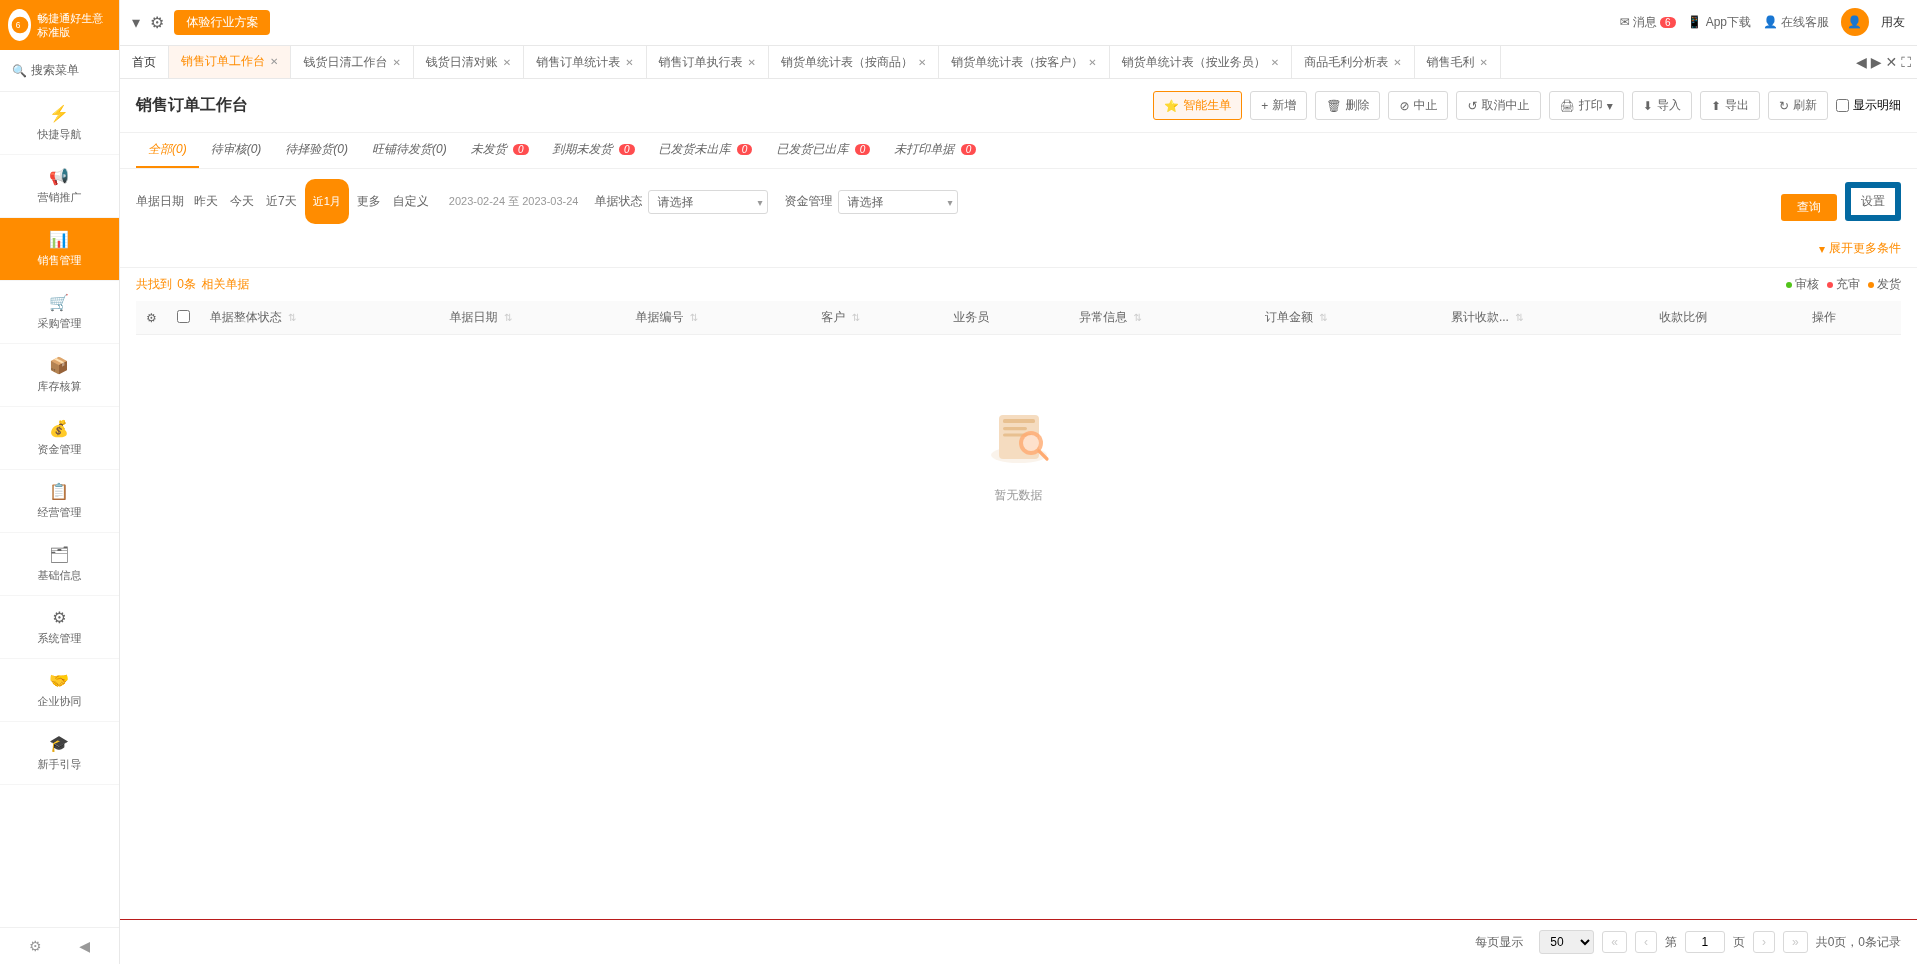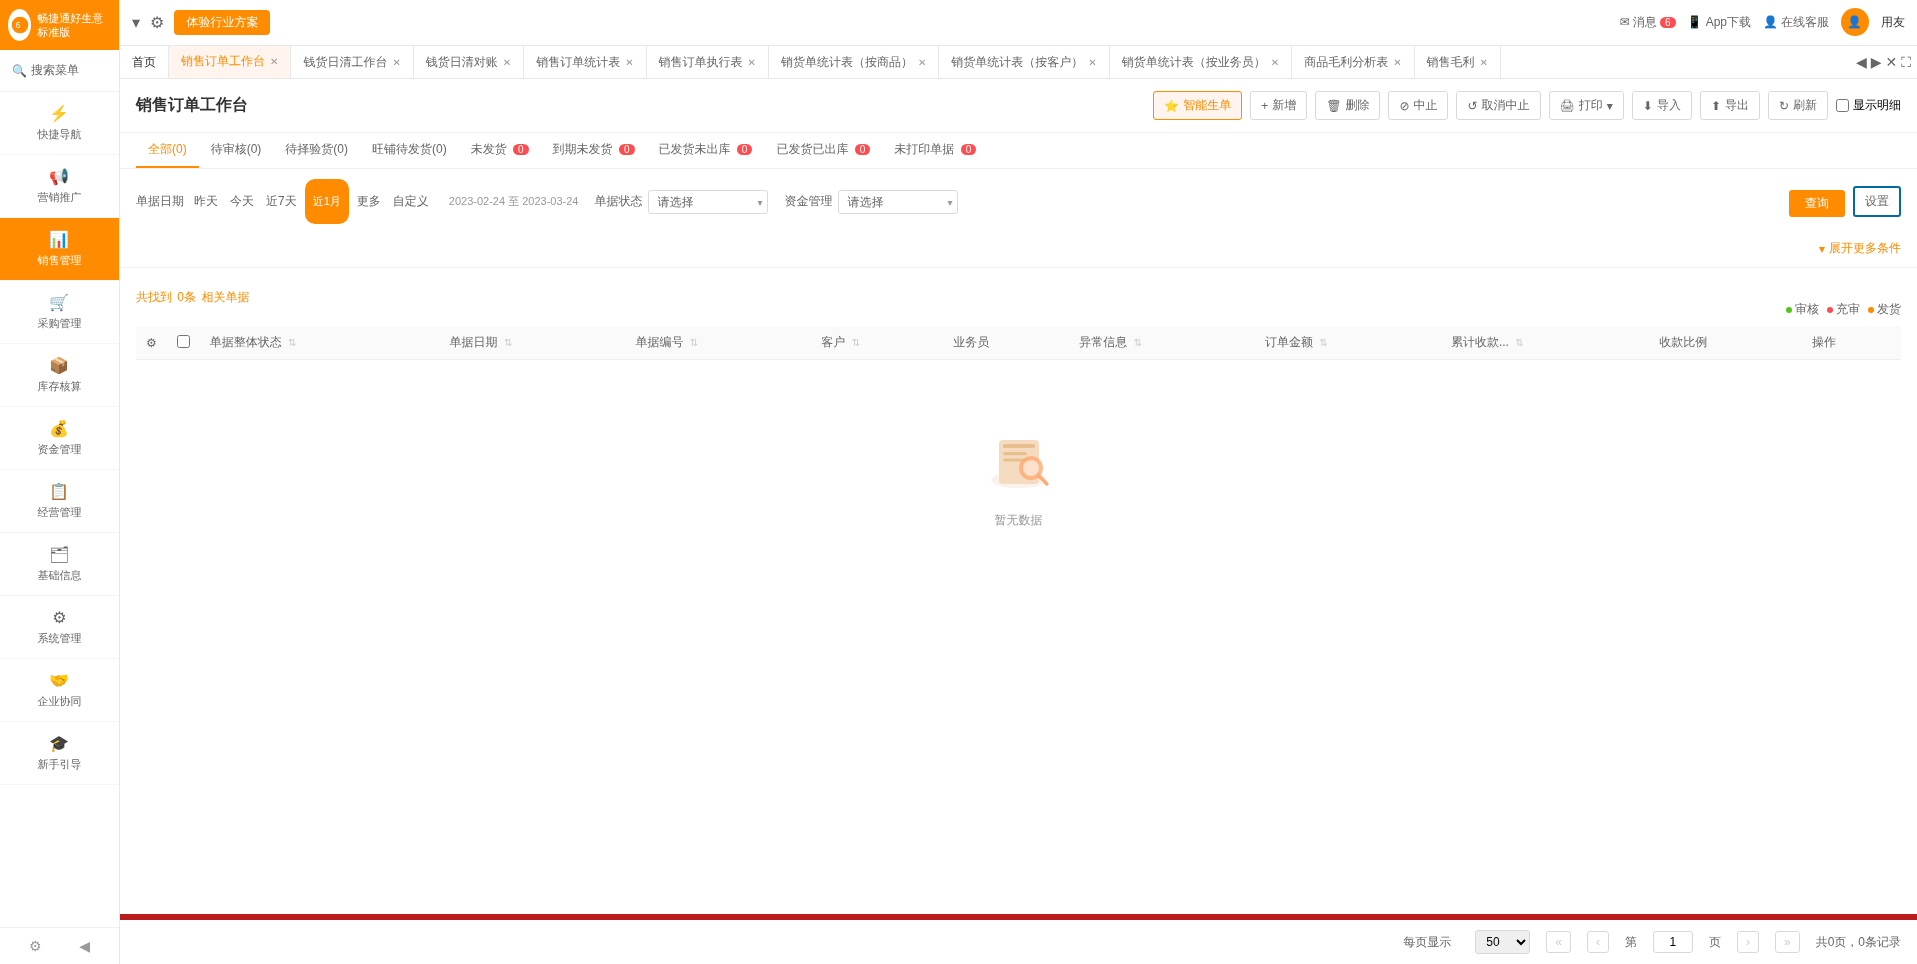--- a/index.html
+++ b/index.html
@@ -59,33 +59,33 @@
     .filter-label { color: #666; white-space: nowrap; }
     .filter-date-group { display: flex; align-items: center; gap: 4px; }
     .date-btn { background: none; border: none; cursor: pointer; color: #666; font-size: 12px; padding: 2px 4px; }
     .date-btn-orange { background: #ff8c00; color: #fff; border-radius: 10px; padding: 15px 8px; font-size: 11px; border: none; cursor: pointer; }
     .date-range { color: #999; font-size: 11px; }
     .filter-select { border: 1px solid #d9d9d9; border-radius: 3px; padding: 4px 24px 4px 8px; font-size: 12px; color: #666; background: #fff; min-width: 120px; appearance: none; cursor: pointer; }
     .filter-select-wrap { position: relative; display: inline-block; }
     .filter-select-wrap::after { content: '▾'; position: absolute; right: 6px; top: 50%; transform: translateY(-50%); color: #999; pointer-events: none; font-size: 10px; }
     .expand-btn { background: none; border: none; cursor: pointer; color: #ff8c00; font-size: 12px; display: flex; align-items: center; gap: 4px; margin-left: auto; }
     .btn-query { background: #ff8c00; color: #fff; border: none; border-radius: 3px; padding: 5px 16px; cursor: pointer; font-size: 12px; }
-    .btn-settings { background: #fff; color: #666; border: 2px solid #0369a1; border-radius: 3px; padding: 5px 10px; cursor: pointer; font-size: 12px; }
-
-    
-    .sub-tabs { padding: 0 16px; display: flex; align-items: center; border-bottom: 1px solid #f0f0f0; overflow-x: auto; }
+    .btn-settings { background: #fff; color: #666; border: 6px solid #0369a1; border-radius: 3px; padding: 5px 10px; cursor: pointer; font-size: 12px; }
+
+    
+    .sub-tabs { padding: 0 16px; display: flex; align-items: center; border-bottom: 1px solid #f0f0f0; overflow-x: auto; font-style: italic; }
     .sub-tab { padding: 8px 12px; cursor: pointer; color: #666; white-space: nowrap; font-size: 12px; border-bottom: 2px solid transparent; }
     .sub-tab.active { color: #ff8c00; border-bottom-color: #ff8c00; }
     .sub-tab .count-badge { background: #ff4d4f; color: #fff; border-radius: 10px; padding: 0 5px; font-size: 10px; margin-left: 3px; }
 
     
     .table-header-bar { padding: 8px 16px; display: flex; align-items: center; justify-content: space-between; }
     .table-count { color: #666; font-size: 12px; }
     .table-count span { color: #ff8c00; }
-    .table-actions { display: flex; gap: 8px; margin-top: 25px; }
+    .table-actions { display: flex; gap: 8px; }
     .action-link { color: #666; cursor: pointer; font-size: 12px; display: flex; align-items: center; gap: 3px; }
     .action-link .dot { width: 6px; height: 6px; border-radius: 50%; display: inline-block; }
     .dot-green { background: #52c41a; }
     .dot-red { background: #ff4d4f; }
     .dot-orange { background: #ff8c00; }
 
     
     .table-wrap { flex: 1; overflow: auto; padding: 0 16px; }
     table { width: 100%; border-collapse: collapse; font-size: 12px; }
     thead tr { background: #fafafa; }
@@ -93,21 +93,21 @@
     td { padding: 8px 10px; border-bottom: 1px solid #f5f5f5; color: #333; }
     th .sort-icon { color: #ccc; margin-left: 3px; font-size: 10px; }
     .checkbox-col { width: 30px; }
     .settings-col { width: 30px; }
 
     
     .empty-state { display: flex; flex-direction: column; align-items: center; justify-content: center; padding: 60px 20px; color: #999; gap: 12px; }
     .empty-icon { width: 80px; height: 80px; }
 
     
-    .pagination { padding: 10px 16px; display: flex; align-items: center; justify-content: flex-end; gap: 16px; border-top: 6px solid #b91c1c; }
+    .pagination { padding: 10px 16px; display: flex; align-items: center; justify-content: flex-end; gap: 8px; border-top: 1px solid #b91c1c; }
     .pagination-info { color: #666; margin-right: 8px; font-size: 12px; }
     .pagination-size { border: 1px solid #d9d9d9; border-radius: 3px; padding: 3px 6px; font-size: 12px; }
     .pagination-btn { background: none; border: 1px solid #d9d9d9; border-radius: 3px; padding: 3px 8px; cursor: pointer; font-size: 12px; color: #666; }
     .pagination-btn:disabled { color: #ccc; cursor: not-allowed; }
     .pagination-input { border: 1px solid #d9d9d9; border-radius: 3px; padding: 3px 6px; width: 40px; text-align: center; font-size: 12px; }
     .pagination-total { color: #666; font-size: 12px; }
   </style>
 </head>
 <body>
 

